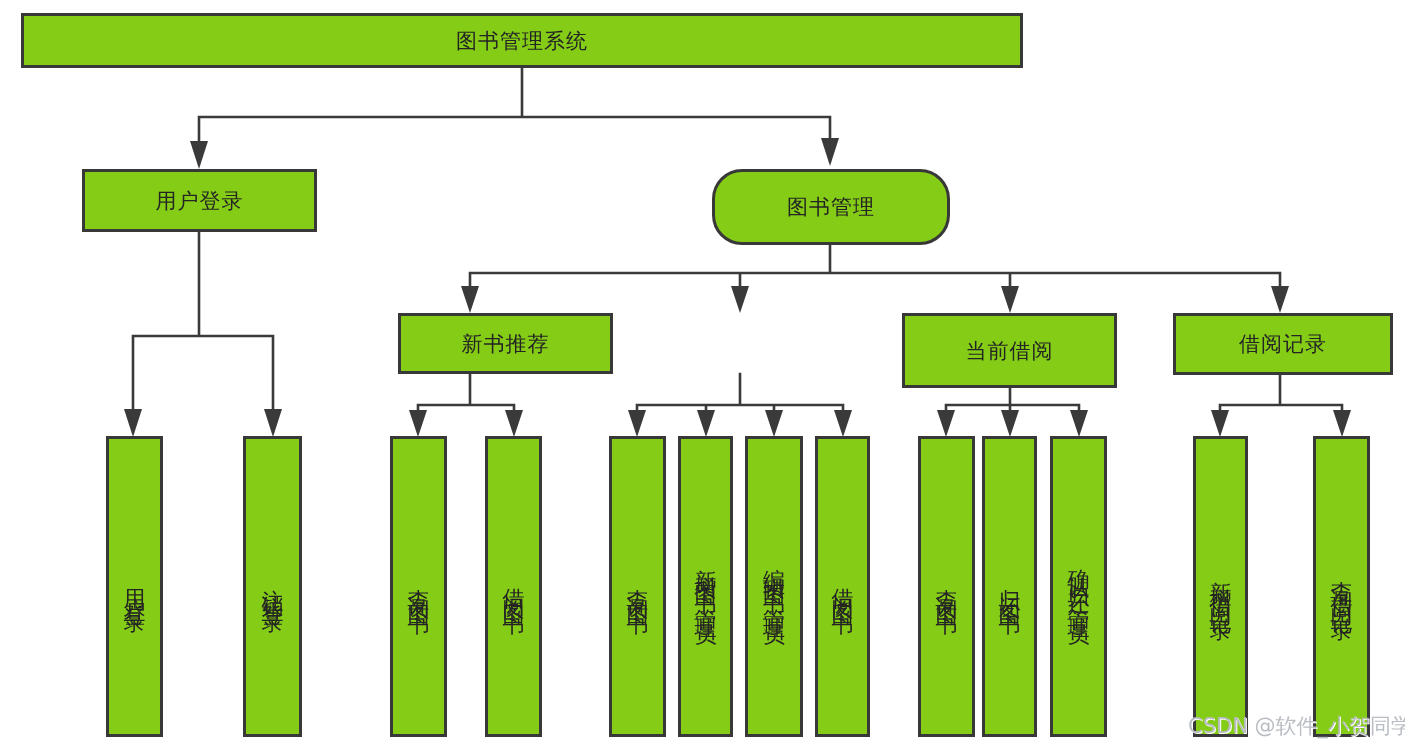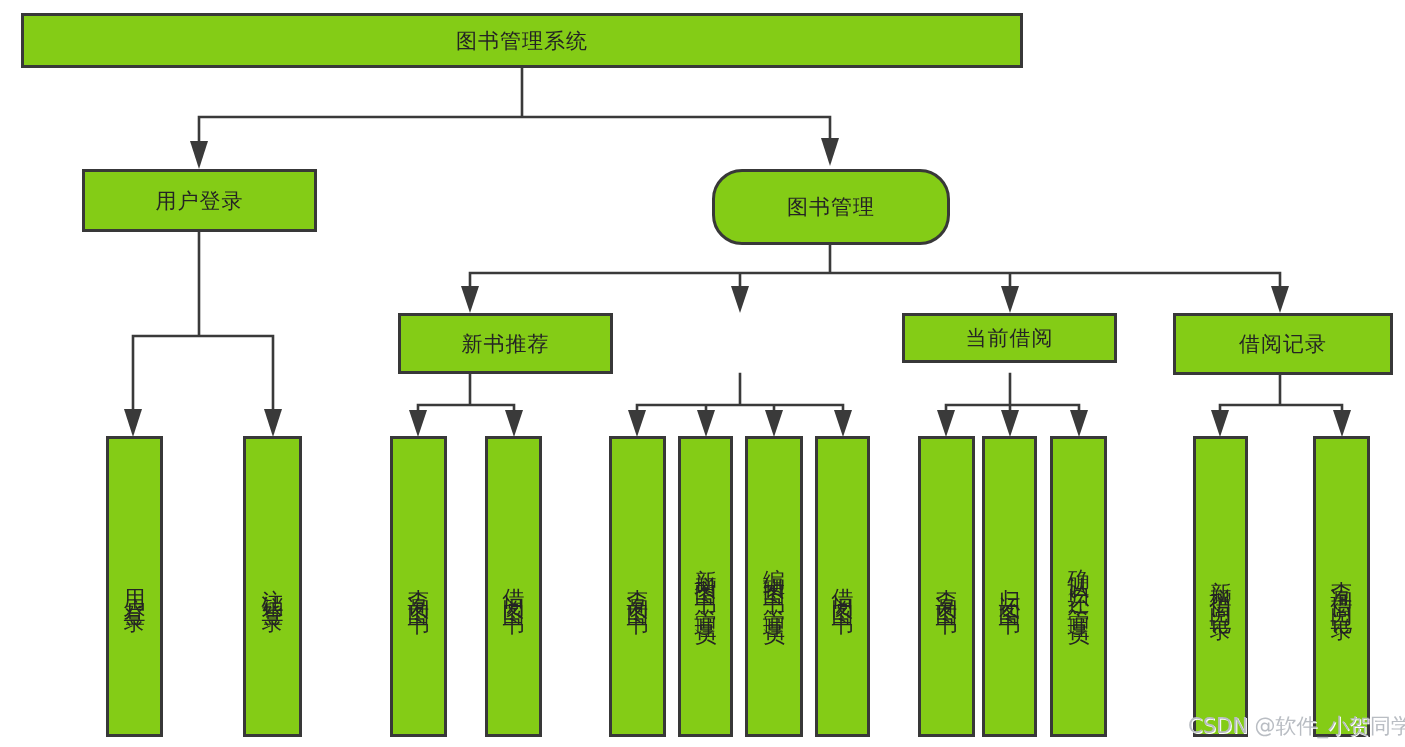--- a/index.html
+++ b/index.html
@@ -126,21 +126,21 @@
   <div class="node" style="left:82px; top:169px; width:235px; height:63px;">
     <span class="hlabel">用户登录</span>
   </div>
   <div class="node" style="left:712px; top:169px; width:238px; height:76px;border-radius:30px;">
     <span class="hlabel">图书管理</span>
   </div>
 
   <div class="node" style="left:362px; top:313px; width:215px; height:61px;margin-left:36px;">
     <span class="hlabel">新书推荐</span>
   </div>
-  <div class="node" style="left:902px; top:313px; width:215px; height:50px;">
+  <div class="node" style="left:902px; top:313px; width:215px; height:75px;">
     <span class="hlabel">当前借阅</span>
   </div>
   <div class="node" style="left:1173px; top:313px; width:220px; height:62px;">
     <span class="hlabel">借阅记录</span>
   </div>
 
   <div class="node leaf" style="left:106px; top:436px; width:57px; height:301px;">
     <span class="vlabel">用户登录</span>
   </div>
   <div class="node leaf" style="left:243px; top:436px; width:59px; height:301px;">

